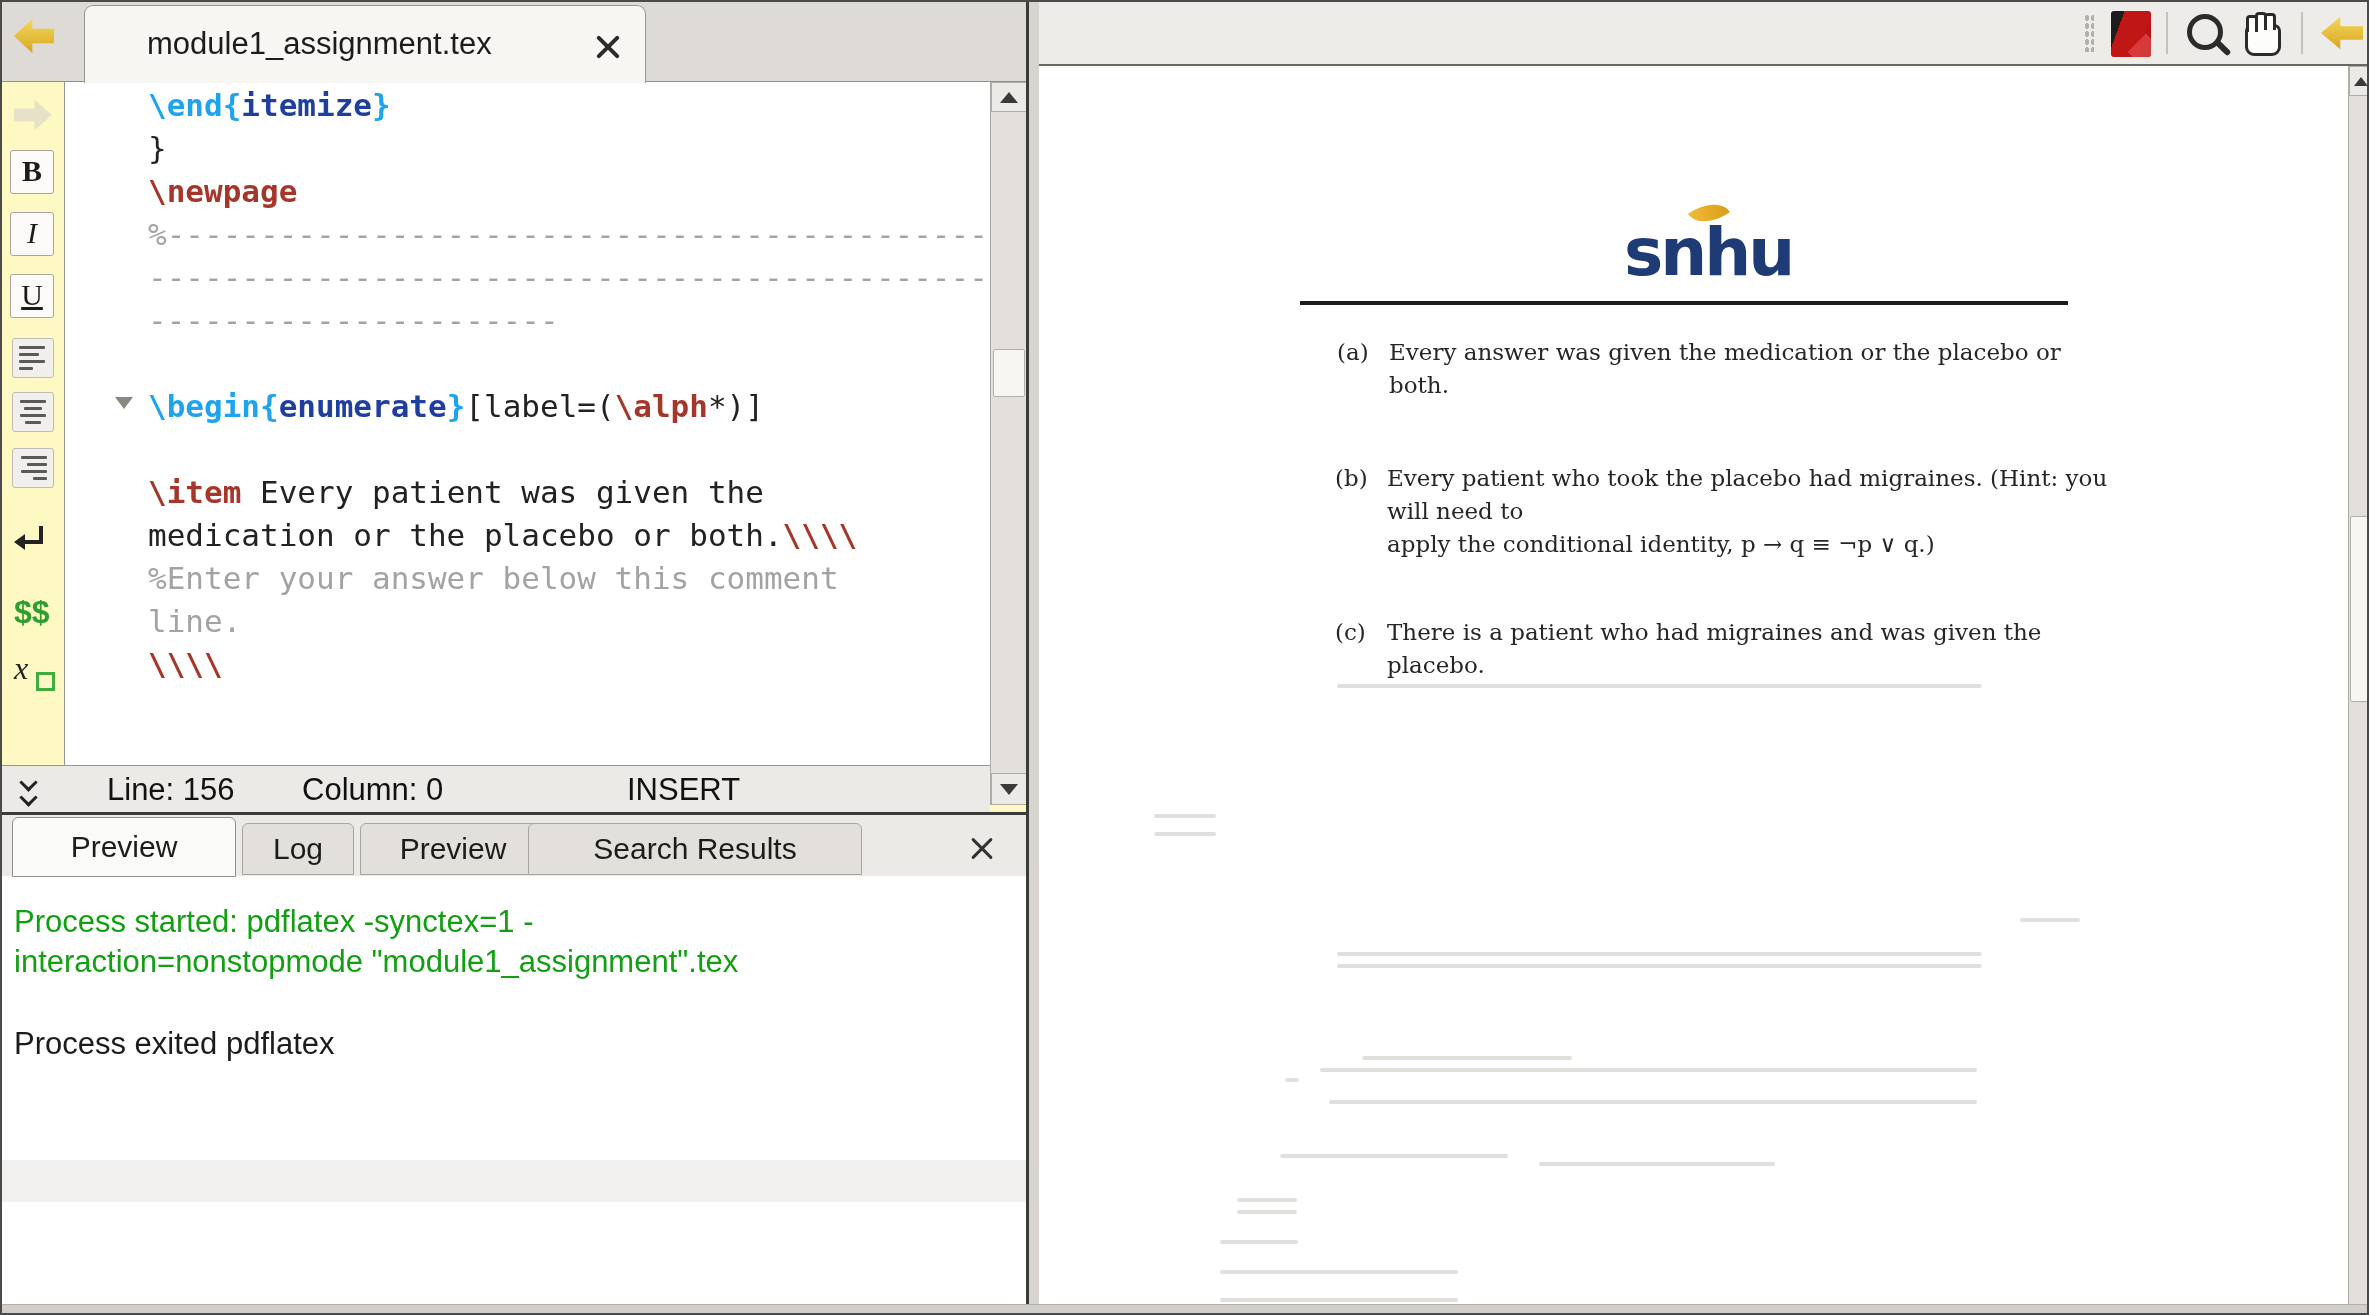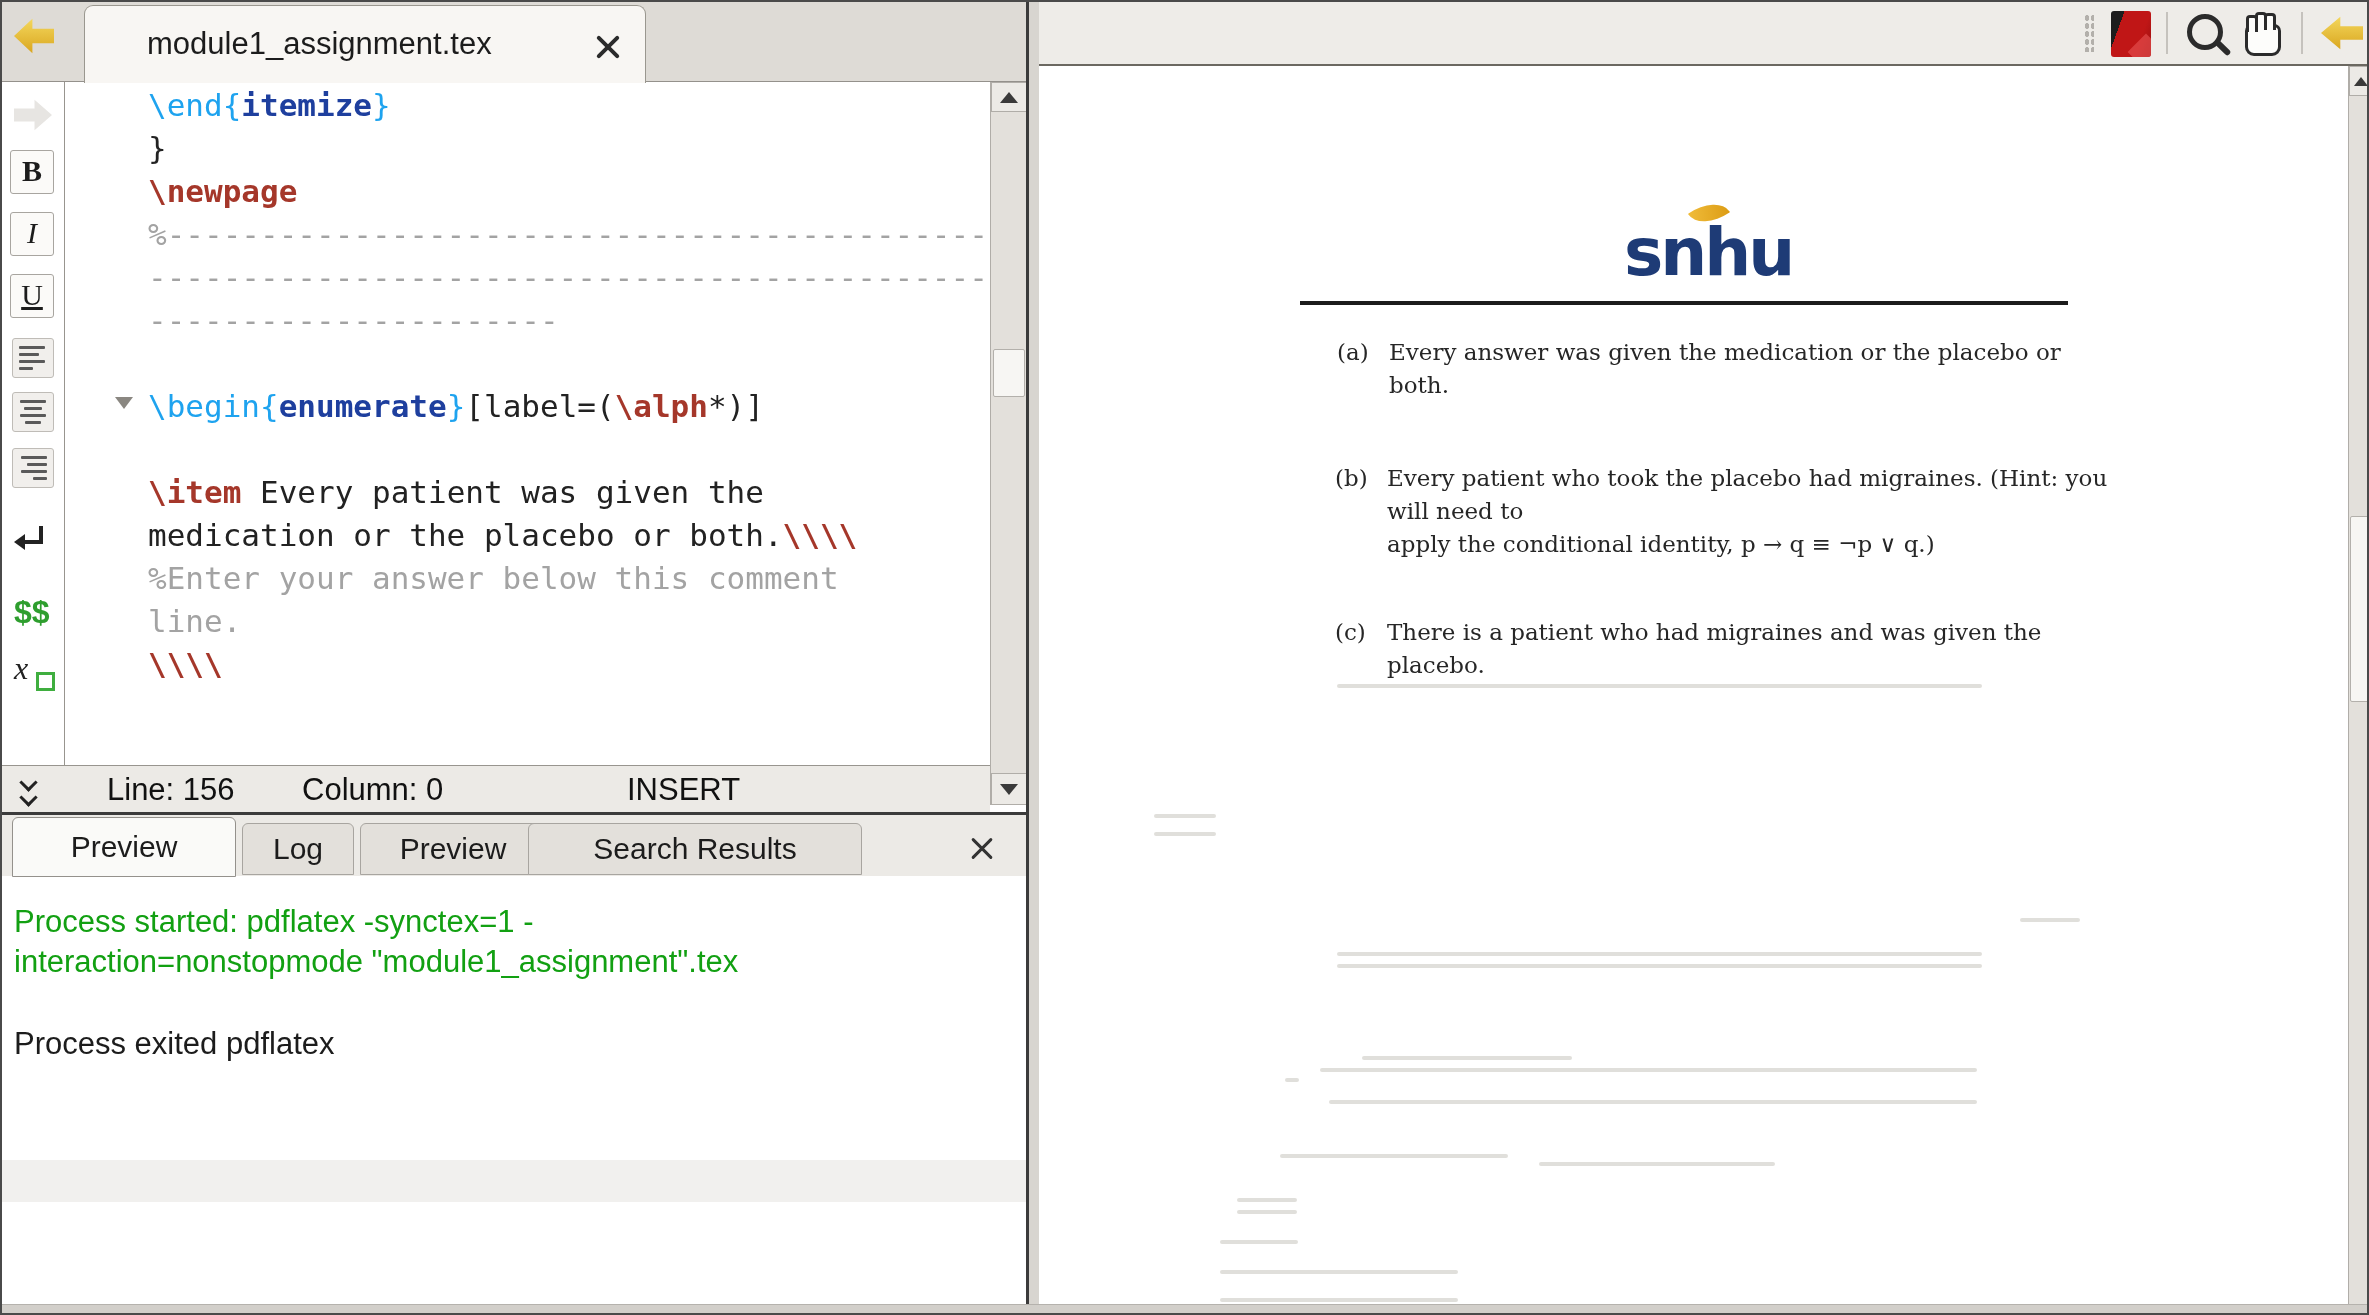--- a/index.html
+++ b/index.html
@@ -1,16 +1,16 @@
 <!DOCTYPE html>
 <html><head>
 <meta charset="utf-8">
 <style>
   html,body{margin:0;padding:0;background:#cac7c2;font-family:"Liberation Sans",sans-serif;}
-  #root{position:relative;width:2369px;height:1315px;background:#ffffff;border:2px solid #4a4a4a;box-sizing:border-box;overflow:hidden;}
+  #root{position:relative;width:2369px;height:1315px;background:#fef9c3;border:2px solid #4a4a4a;box-sizing:border-box;overflow:hidden;}
   .abs{position:absolute;}
 
   
   #tabbar{left:0;top:0;width:1024px;height:79px;background:#dedbd6;border-bottom:1px solid #94918c;}
   #editor-tab{left:82px;top:3px;width:560px;height:77px;background:#f8f6f3;border:1px solid #9a978f;border-bottom:none;border-radius:9px 9px 0 0;z-index:3;}
   #editor-tab .title{position:absolute;left:62px;top:20px;font-size:31px;color:#1c1c1c;}
   .xmark{position:relative;display:inline-block;}
   .xmark i{position:absolute;left:0;top:50%;width:100%;height:4px;background:#2b2b2b;border-radius:2px;}
   .xmark i:first-child{transform:rotate(45deg);}
   .xmark i:last-child{transform:rotate(-45deg);}
@@ -22,21 +22,21 @@
   .albtn i{height:3px;background:#5a5a5a;border-radius:1px;display:block;}
 
   
   .yarr-l{clip-path:polygon(0 50%,46% 2%,46% 30%,100% 30%,100% 70%,46% 70%,46% 98%);background:linear-gradient(180deg,#f4d85e,#d9a51e);}
   .yarr-dis{clip-path:polygon(100% 50%,54% 2%,54% 30%,0 30%,0 70%,54% 70%,54% 98%);background:#d3d0ca;}
 
   
   #editor{left:62px;top:80px;width:926px;height:683px;background:#ffffff;border-left:1px solid #98958f;overflow:hidden;}
   #code{position:absolute;left:83px;top:2px;font-family:"DejaVu Sans Mono",monospace;font-size:31px;line-height:43px;white-space:pre;}
   .code-line{height:43px;}
-  .tok-b{color:#1ea3ef;font-weight:normal;}
+  .tok-b{color:#1ea3ef;font-weight:bold;}
   .tok-n{color:#1e3f9e;font-weight:bold;}
   .tok-r{color:#a5372a;font-weight:bold;}
   .tok-c{color:#a3a3a3;}
   .tok-t{color:#222222;}
   #fold-marker{left:50px;top:315px;width:0;height:0;border-left:9px solid transparent;border-right:9px solid transparent;border-top:12px solid #8a8781;}
 
   
   .sb-track{background:#e3e0db;border-left:1px solid #b0ada8;box-sizing:border-box;}
   .sb-btn{position:absolute;background:#eceae6;border:1px solid #b0ada8;box-sizing:border-box;display:flex;align-items:center;justify-content:center;}
   .sb-btn .up{width:0;height:0;border-left:9px solid transparent;border-right:9px solid transparent;border-bottom:11px solid #3a3a3a;}

